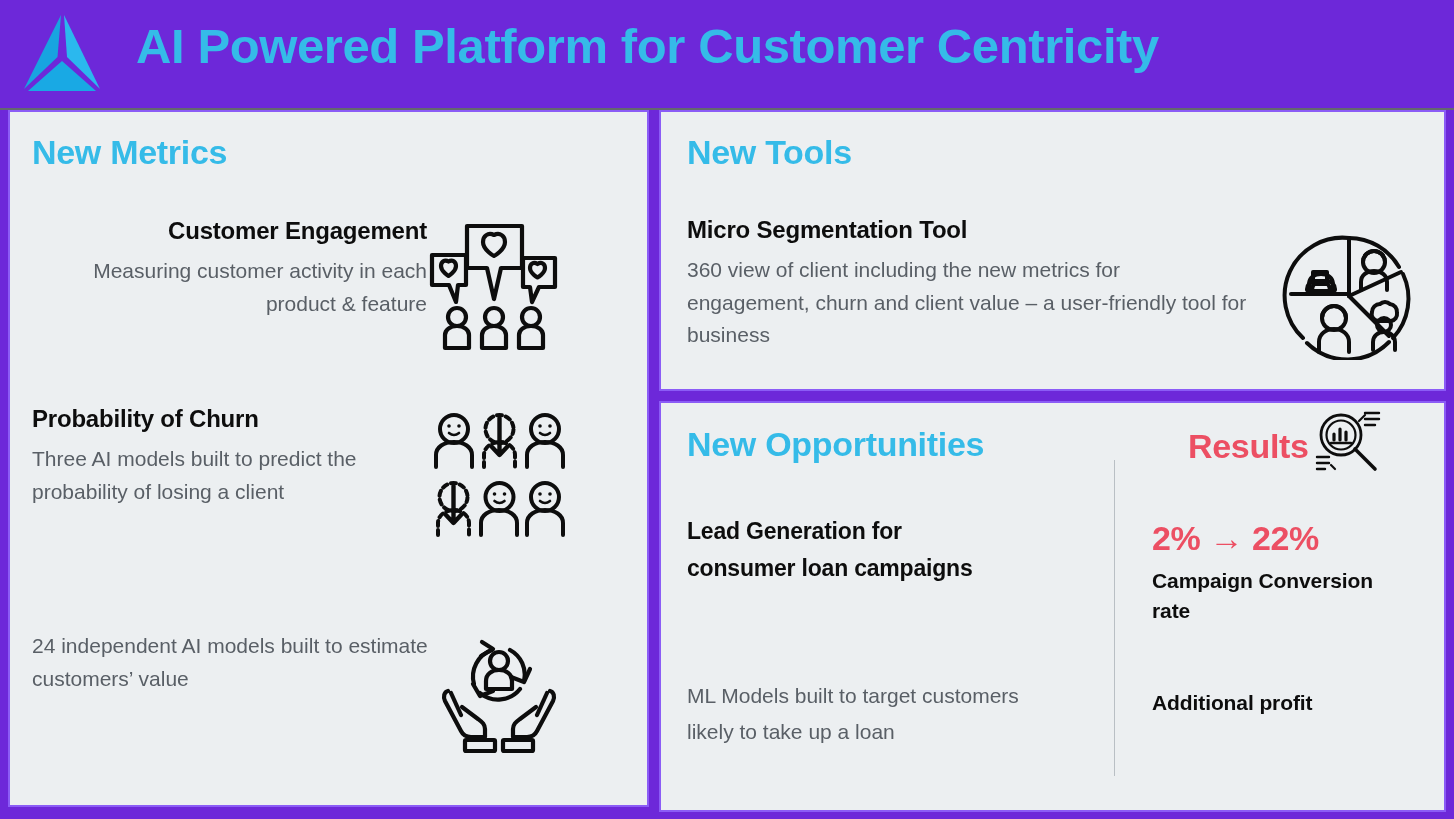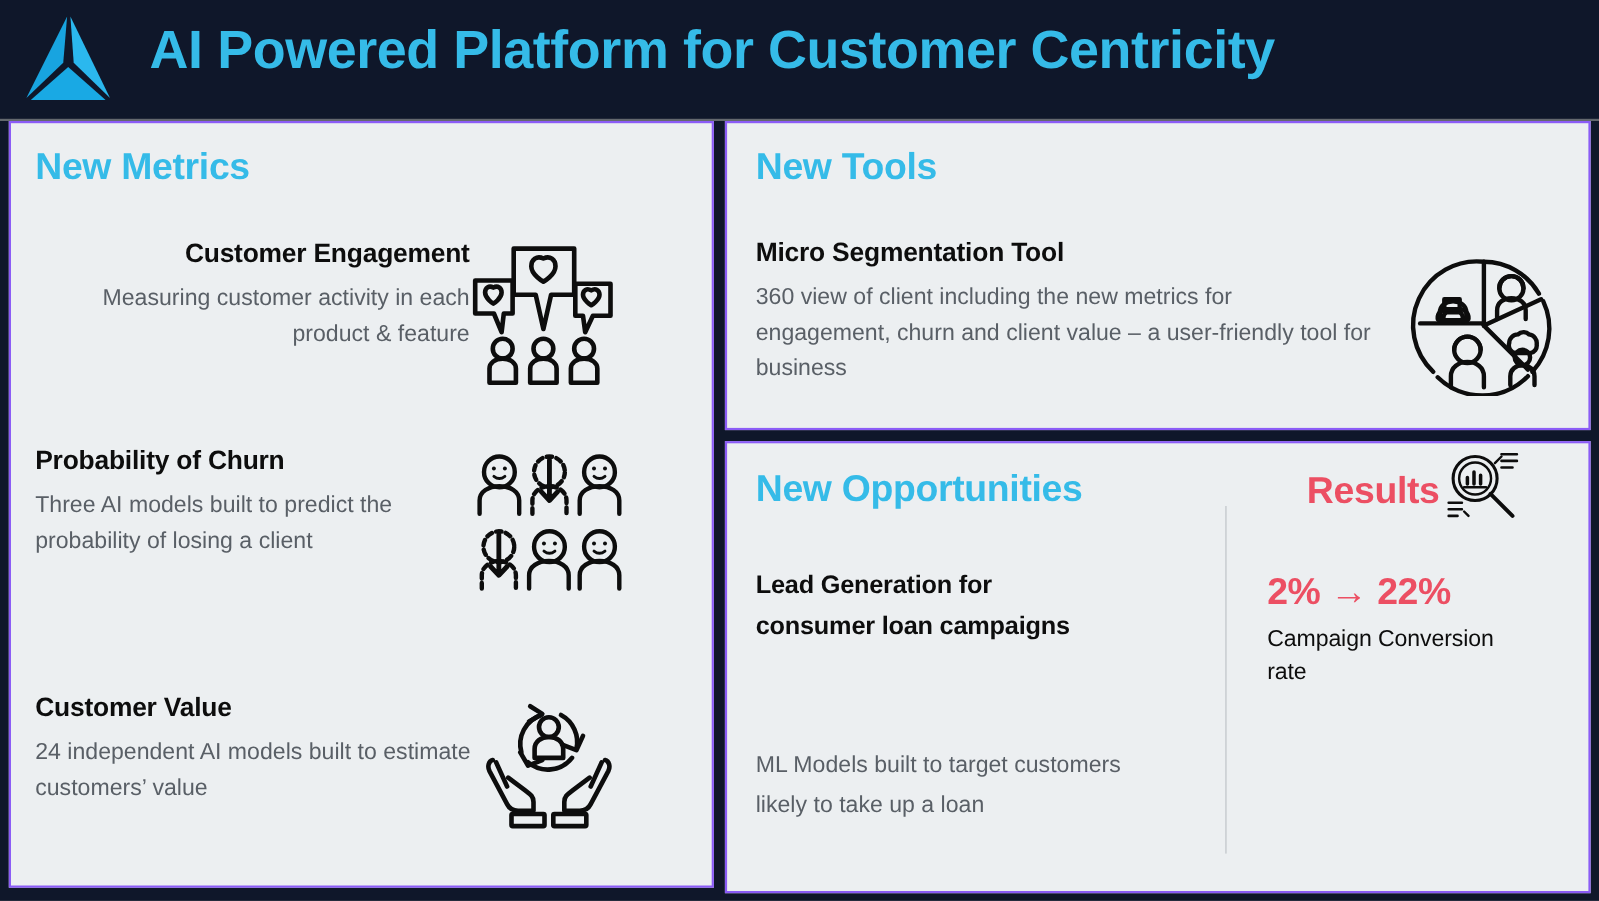--- a/index.html
+++ b/index.html
@@ -6,21 +6,21 @@
   * { box-sizing: border-box; margin: 0; padding: 0; }
   html, body {
     width: 1454px; height: 819px;
     background: #eceff1;
     font-family: "Liberation Sans", sans-serif;
     overflow: hidden;
   }
   .slide {
     position: relative;
     width: 1454px; height: 819px;
-    background: #0f172a;
+    background: #6d28d9;
   }
 
   
   .header {
     position: absolute; left: 0; top: 0;
     width: 1454px; height: 110px;
     display: flex; align-items: center;
   }
   .logo {
     position: absolute; left: 16px; top: 13px;
@@ -100,21 +100,21 @@
     position: absolute;
     color: #ec4f63;
     font-size: 34px; font-weight: bold;
     letter-spacing: -0.3px; white-space: nowrap;
   }
   .result-value {
     color: #ec4f63; font-size: 34px; font-weight: bold;
     letter-spacing: -0.4px; white-space: nowrap;
   }
   .result-label {
-    color: #0d0d0d; font-size: 21px; font-weight: normal;
+    color: #0d0d0d; font-size: 21px; font-weight: bold;
     line-height: 1.42; letter-spacing: -0.1px;
   }
   .result-block { position: absolute; }
 </style>
 </head>
 <body>
 
 <div class="slide">
 
   <div class="header">
@@ -210,21 +210,20 @@
             <circle cx="118" cy="85" r="1.8" fill="#0d0d0d" stroke="none"></circle>
             <path d="M108 92 q5 4 10 0" stroke-width="2.6"></path>
             <path d="M95 126 v-12 c0-8 8-13 18-13 s18 5 18 13 v12"></path>
           </g>
         </svg>
       </div>
     </div>
 
     <div class="metric" style="left:22px; top:518px; width:600px;">
       <div class="metric-text" style="width:400px;">
-        <div class="metric-title">Customer Value</div>
         <div class="metric-desc">24 independent AI models built to estimate customers’ value</div>
       </div>
       <div class="metric-icon" style="margin-top:6px;">
         <svg width="135" height="120" viewBox="0 0 135 120" fill="none" stroke="#0d0d0d" stroke-width="4.2" stroke-linecap="round" stroke-linejoin="round">
 
           <path d="M42 48 a28 28 0 0 1 18 -34"></path>
           <path d="M50 6 l11 7 l-12 7"></path>
           <path d="M92 45 a28 28 0 0 0 -14 -31"></path>
           <path d="M98 33 l-6 13 l-13 -5"></path>
           <path d="M48 57 a28 28 0 0 0 40 -4"></path>
@@ -315,16 +314,17 @@
         <path d="M18 56 l4 4" stroke-width="2.2"></path>
       </svg>
     </div>
 
     <div class="result-block" style="left:491px; top:116px;">
       <div class="result-value">2% → 22%</div>
       <div class="result-label" style="margin-top:8px; width:230px;">Campaign Conversion rate</div>
     </div>
 
     <div class="result-block" style="left:491px; top:277px;">
+      <div class="result-label" style="margin-top:8px; width:240px;">Additional profit</div>
     </div>
   </div>
 
 </div>
 
 </body></html>

